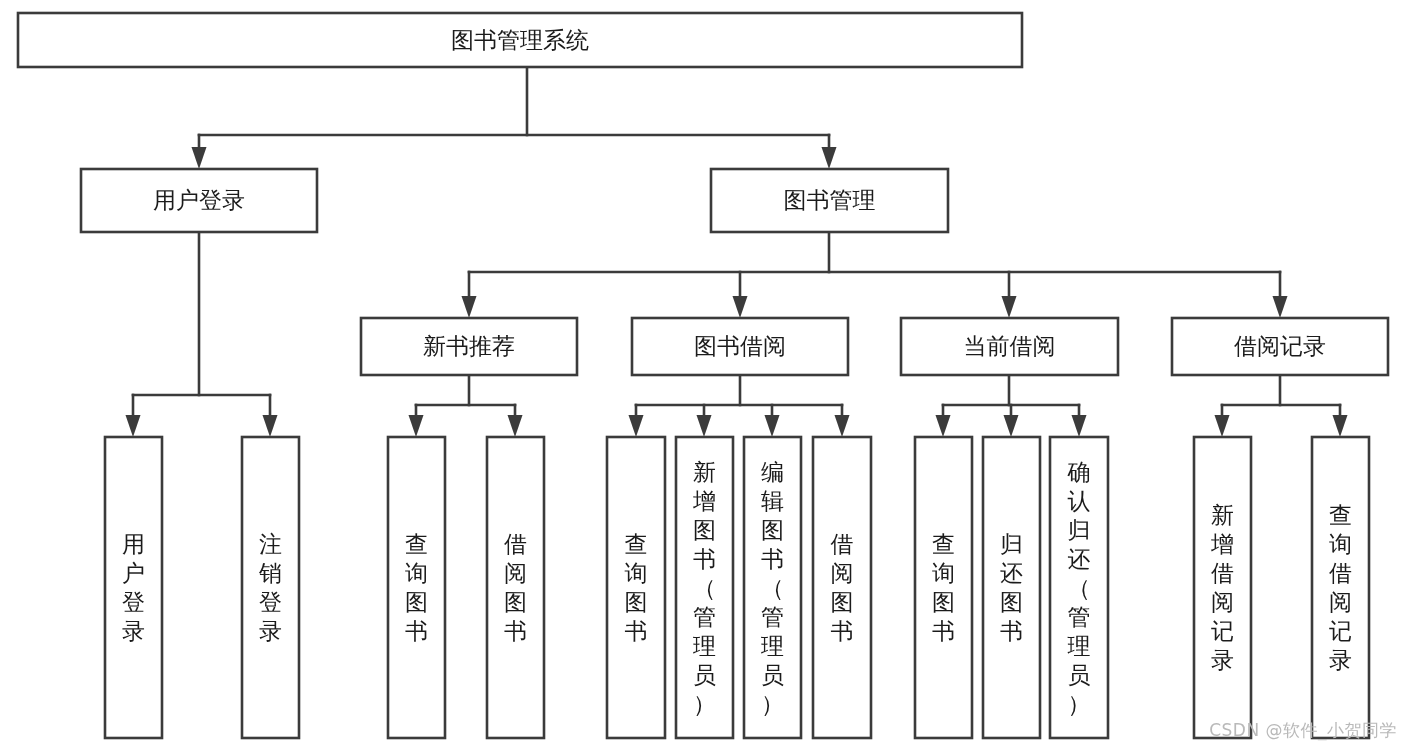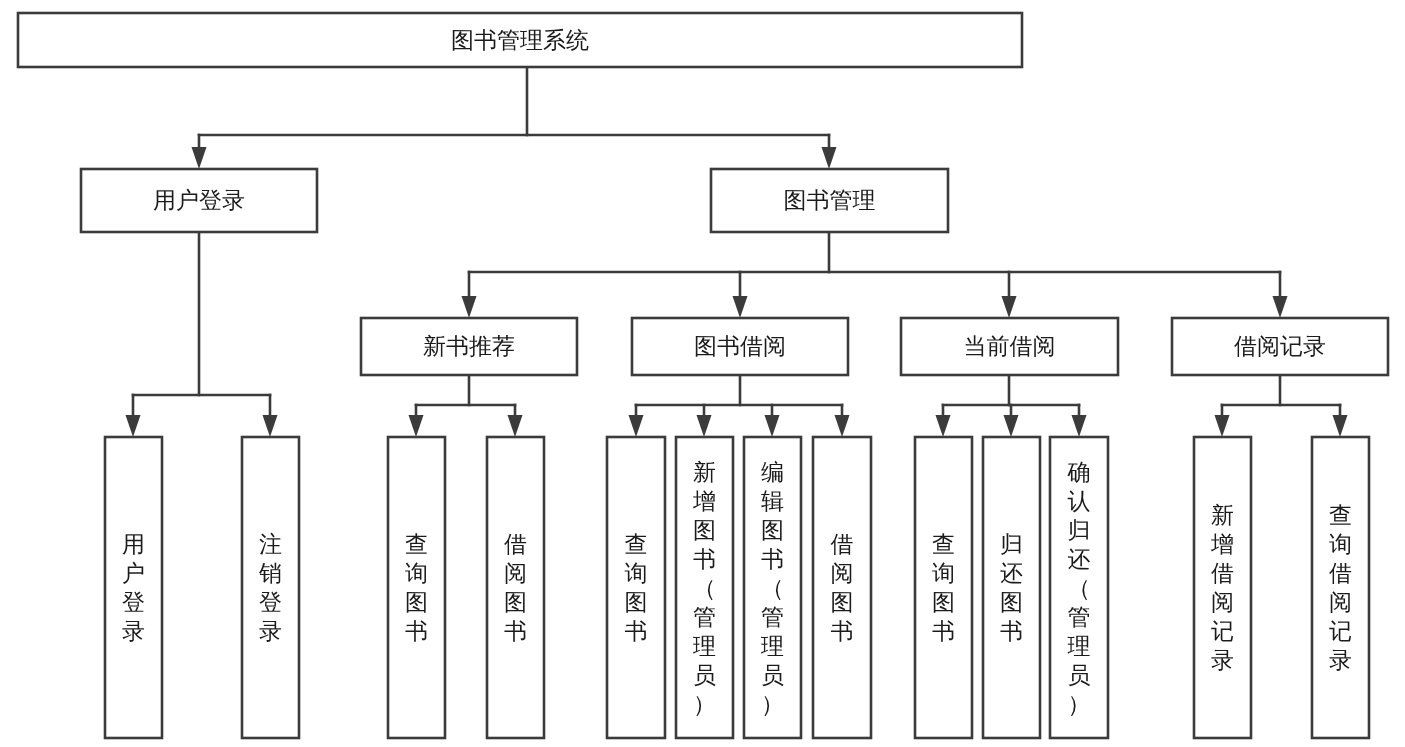--- a/index.html
+++ b/index.html
@@ -215,13 +215,14 @@
         <g>
           <rect class="node-box" x="1194" y="437" width="57" height="301"></rect>
           <text class="node-label-v" x="1222.5" y="0"><tspan x="1222.5" y="523.12">新</tspan><tspan x="1222.5" y="552.12">增</tspan><tspan x="1222.5" y="581.12">借</tspan><tspan x="1222.5" y="610.12">阅</tspan><tspan x="1222.5" y="639.12">记</tspan><tspan x="1222.5" y="668.12">录</tspan></text>
         </g>
         <g>
           <rect class="node-box" x="1312" y="437" width="57" height="301"></rect>
           <text class="node-label-v" x="1340.5" y="0"><tspan x="1340.5" y="523.12">查</tspan><tspan x="1340.5" y="552.12">询</tspan><tspan x="1340.5" y="581.12">借</tspan><tspan x="1340.5" y="610.12">阅</tspan><tspan x="1340.5" y="639.12">记</tspan><tspan x="1340.5" y="668.12">录</tspan></text>
         </g>
       </g>
   </svg>
+  <div class="watermark">CSDN @软件_小贺同学</div>
 </div>
 
 </body></html>

